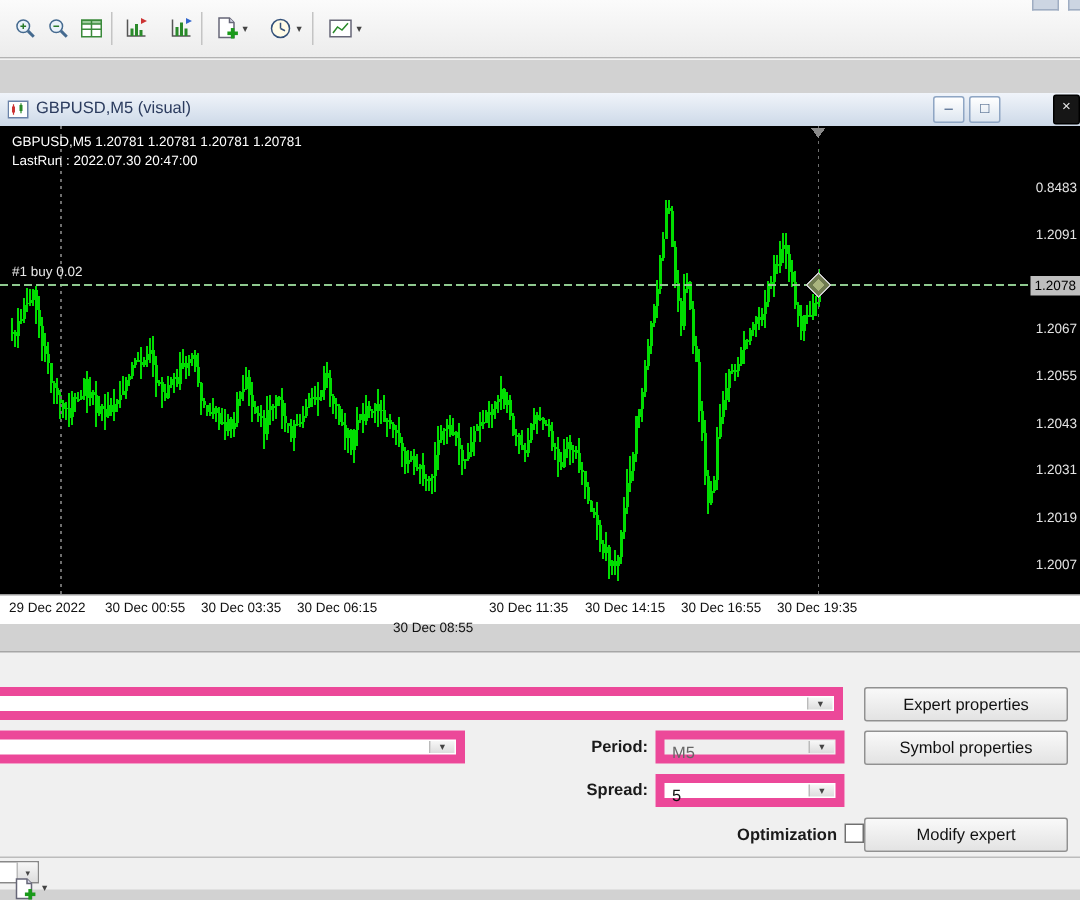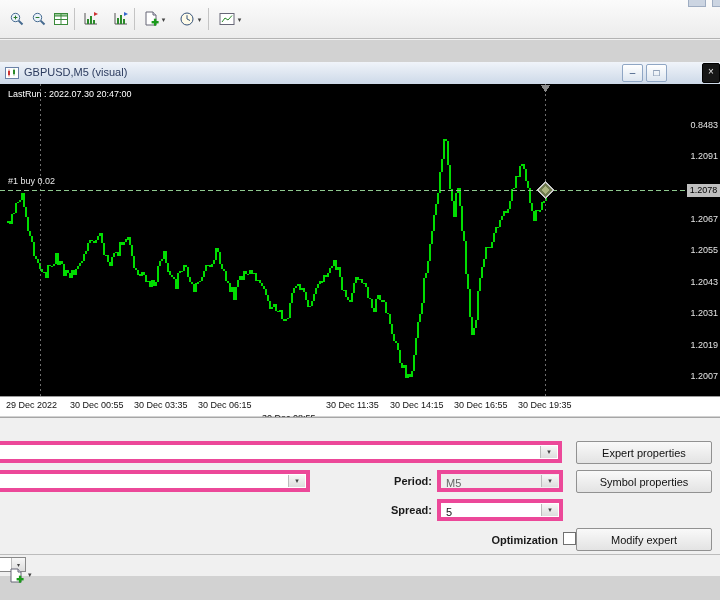--- a/index.html
+++ b/index.html
@@ -33,22 +33,22 @@
   .info3{color:#f4f48a;}
   .order-label{position:absolute;left:8px;top:92px;font-size:9px;color:#e8e8e8;}
   #price-axis{position:absolute;right:0;top:0;width:36px;height:312px;}
   .ptick{position:absolute;right:2px;width:34px;text-align:right;font-size:9px;color:#e4e4e4;white-space:nowrap;}
   #price-tag{position:absolute;right:0;width:33px;height:13px;background:#bfbfbf;color:#000;
              font-size:9px;text-align:center;line-height:13px;}
   #time-axis{position:absolute;left:0;top:334px;width:720px;height:20px;background:#ffffff;border-top:1px solid #9a9a9a;box-sizing:border-box;}
   .ttick{position:absolute;top:3px;font-size:9px;color:#111;white-space:nowrap;}
 
   
-  .tester{position:absolute;left:0;top:417px;width:720px;height:159px;background:#f0f0f0;border-top:1px solid #a6a6a6;box-sizing:border-box;}
-  .combo{position:absolute;height:22px;background:#fff;border:4px solid #ec4899;box-sizing:border-box;font-size:11px;color:#111;}
+  .tester{position:absolute;left:0;top:434px;width:720px;height:159px;background:#f0f0f0;border-top:1px solid #a6a6a6;box-sizing:border-box;}
+  .combo{position:absolute;height:22px;background:#fff;border:6px solid #ec4899;box-sizing:border-box;font-size:11px;color:#111;}
   .combo .val{position:absolute;left:5px;top:3px;white-space:nowrap;}
   .combo .dd{position:absolute;right:1px;top:1px;bottom:1px;width:16px;background:linear-gradient(#f7f7f7,#dddddd);
              border-left:1px solid #bbb;font-size:7px;color:#444;display:flex;align-items:center;justify-content:center;}
   .combo.disabled{background:#efefef;}
   .combo.disabled .val{color:#666;}
   .lbl{position:absolute;font-size:11px;color:#1a1a1a;white-space:nowrap;font-weight:bold;}
   .btn{position:absolute;width:136px;height:23px;background:linear-gradient(#f9f9f9,#e3e3e3);
        border:1px solid #919191;border-radius:2px;font-size:11px;color:#111;
        display:flex;align-items:center;justify-content:center;box-sizing:border-box;}
   .checkbox{position:absolute;width:13px;height:13px;background:#fff;border:1px solid #707070;box-sizing:border-box;}
@@ -696,20 +696,21 @@
         <rect x="545.65" y="95.4" width="0.7" height="25.2" fill="#00dd00"></rect>
         <rect x="545.00" y="102.3" width="2" height="15.1" fill="#00dd00"></rect>
         <line x1="40.5" y1="0" x2="40.5" y2="312" stroke="#6e6e6e" stroke-dasharray="2,3"></line>
         <line x1="545.5" y1="0" x2="545.5" y2="312" stroke="#6e6e6e" stroke-dasharray="2,3"></line>
         <line x1="0" y1="106" x2="720" y2="106" stroke="#8fc98f" stroke-dasharray="5,3"></line>
         <polygon points="540.5,1 550.5,1 545.5,8" fill="#8a8a8a"></polygon>
         <polygon points="545.5,98 553.5,106 545.5,114 537.5,106" fill="#6f7a50" stroke="#cccccc" stroke-width="1"></polygon>
         <polygon points="545.5,102 549.5,106 545.5,110 541.5,106" fill="#aab47e"></polygon>
       </svg>
     <div class="chart-info">
+      <div>GBPUSD,M5 1.20781 1.20781 1.20781 1.20781</div>
       <div>LastRun : 2022.07.30 20:47:00</div>
     </div>
     <div class="order-label">#1 buy 0.02</div>
     <div id="price-axis">
         <span class="ptick" style="top: 35.8442px; color: rgb(228, 228, 228);">0.8483</span>
         <span class="ptick" style="top: 67.2446px; color: rgb(228, 228, 228);">1.2091</span>
         <span class="ptick" style="top: 98.645px; color: rgb(228, 228, 228);">1.2079</span>
         <span class="ptick" style="top: 130.045px; color: rgb(228, 228, 228);">1.2067</span>
         <span class="ptick" style="top: 161.446px; color: rgb(228, 228, 228);">1.2055</span>
         <span class="ptick" style="top: 192.846px; color: rgb(228, 228, 228);">1.2043</span>

